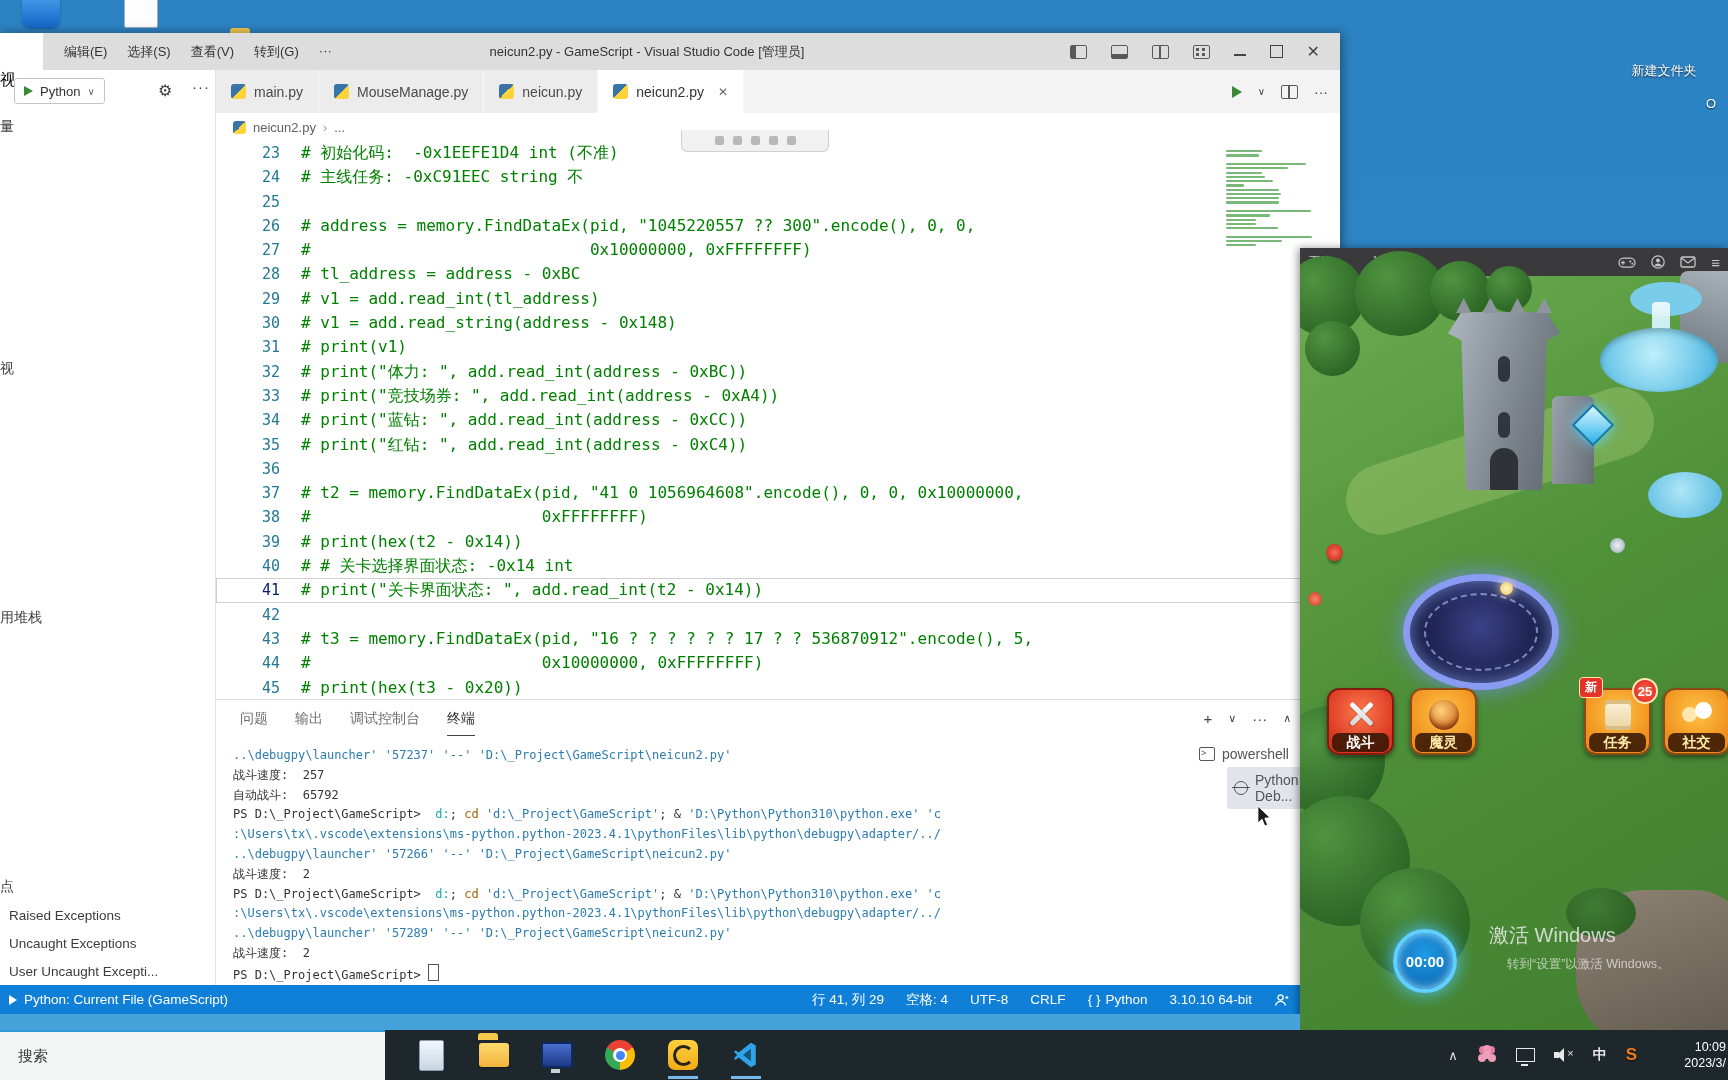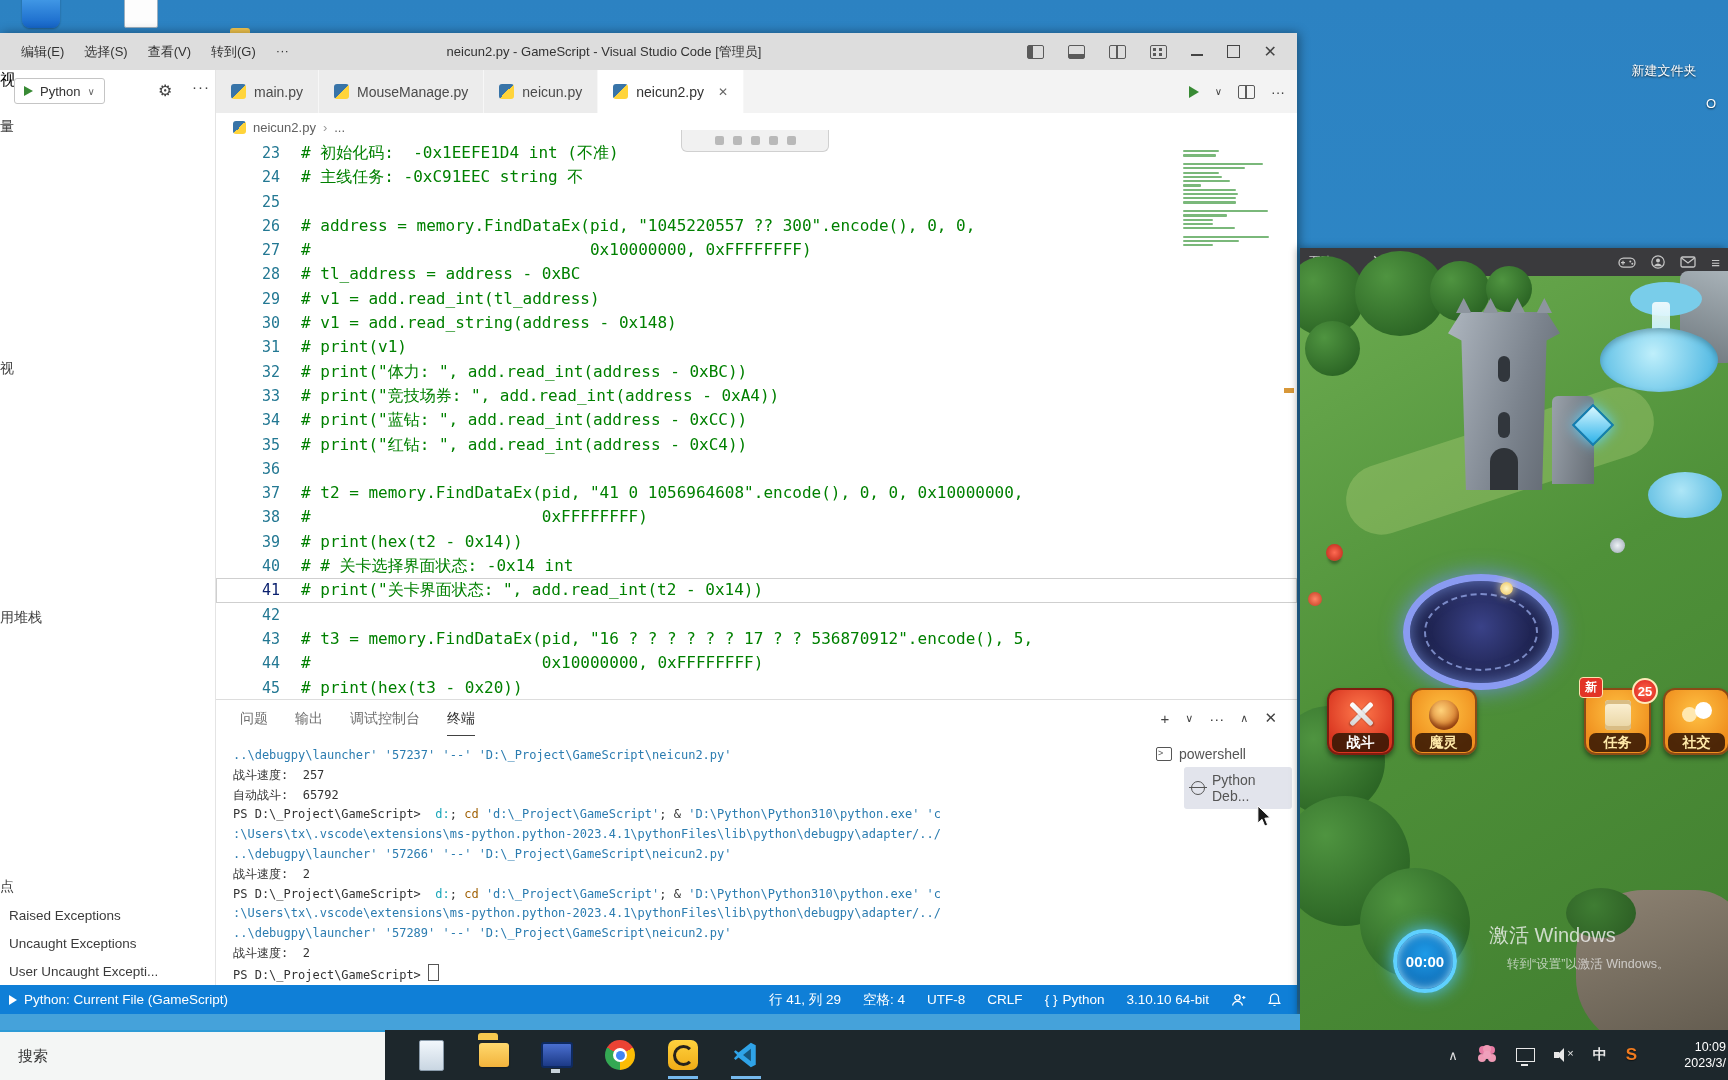--- a/index.html
+++ b/index.html
@@ -10,21 +10,21 @@
   
   .dicon{position:absolute;}
   .folder{width:46px;height:34px;background:linear-gradient(#ffd96e,#f2b33c);border-radius:3px;position:relative;box-shadow:0 1px 2px rgba(0,0,0,.3);}
   .folder::before{content:'';position:absolute;left:0;top:-6px;width:20px;height:7px;background:#f6c84e;border-radius:3px 3px 0 0;}
   .appblue{width:38px;height:38px;border-radius:8px;background:linear-gradient(#4fa8ef,#1565c8);box-shadow:0 1px 2px rgba(0,0,0,.3);}
   .page{width:32px;height:40px;background:#fdfdfd;border:1px solid #9db0c0;border-radius:2px;position:relative;}
   .badge-file{position:absolute;left:2px;bottom:4px;background:#2f6fd0;color:#fff;font-size:9px;font-weight:bold;padding:1px 4px;border-radius:2px;}
   .desk-label{position:absolute;color:#fff;font-size:13px;text-shadow:0 1px 2px rgba(0,0,0,.7);text-align:center;}
 
   
-  .vscode{position:absolute;left:0;top:33px;width:1297px;height:981px;background:#fff;box-shadow:2px 0 10px rgba(0,0,0,.4);}
+  .vscode{position:absolute;left:0;top:33px;width:1297px;height:981px;background:#fff;box-shadow:2px 0 10px rgba(0,0,0,.4);padding-left:43px;}
   .titlebar{height:37px;background:#dddddd;display:flex;align-items:center;font-size:13px;color:#333;position:relative;}
   .menus{display:flex;gap:2px;padding-left:12px;}
   .menu-item{padding:5px 9px;border-radius:4px;cursor:default;}
   .win-title{position:absolute;left:414px;width:380px;text-align:center;color:#333;white-space:nowrap;}
   .win-controls{position:absolute;right:0;top:0;height:37px;display:flex;align-items:center;gap:24px;padding-right:20px;}
   .wi{width:15px;height:12px;border:1.5px solid #5a5a5a;position:relative;border-radius:2px;}
   .wi-a::before{content:'';position:absolute;left:0;top:0;bottom:0;width:5px;background:#5a5a5a;}
   .wi-b::before{content:'';position:absolute;left:0;right:0;bottom:0;height:4px;background:#5a5a5a;}
   .wi-c::before{content:'';position:absolute;left:6px;top:0;bottom:0;width:2px;background:#5a5a5a;}
   .wi-d::before{content:'';position:absolute;left:2px;top:2px;width:3px;height:3px;background:#5a5a5a;box-shadow:6px 0 #5a5a5a,0 5px #5a5a5a,6px 5px #5a5a5a;}

